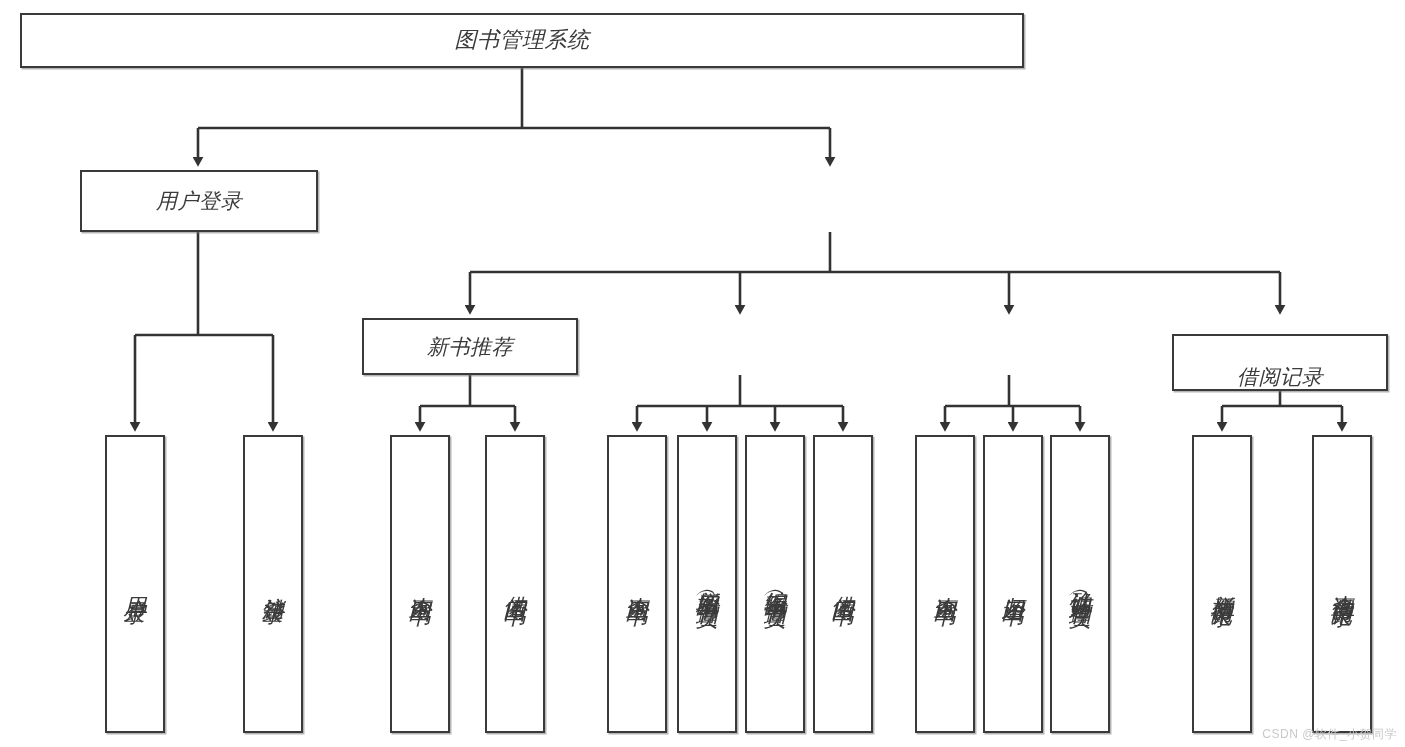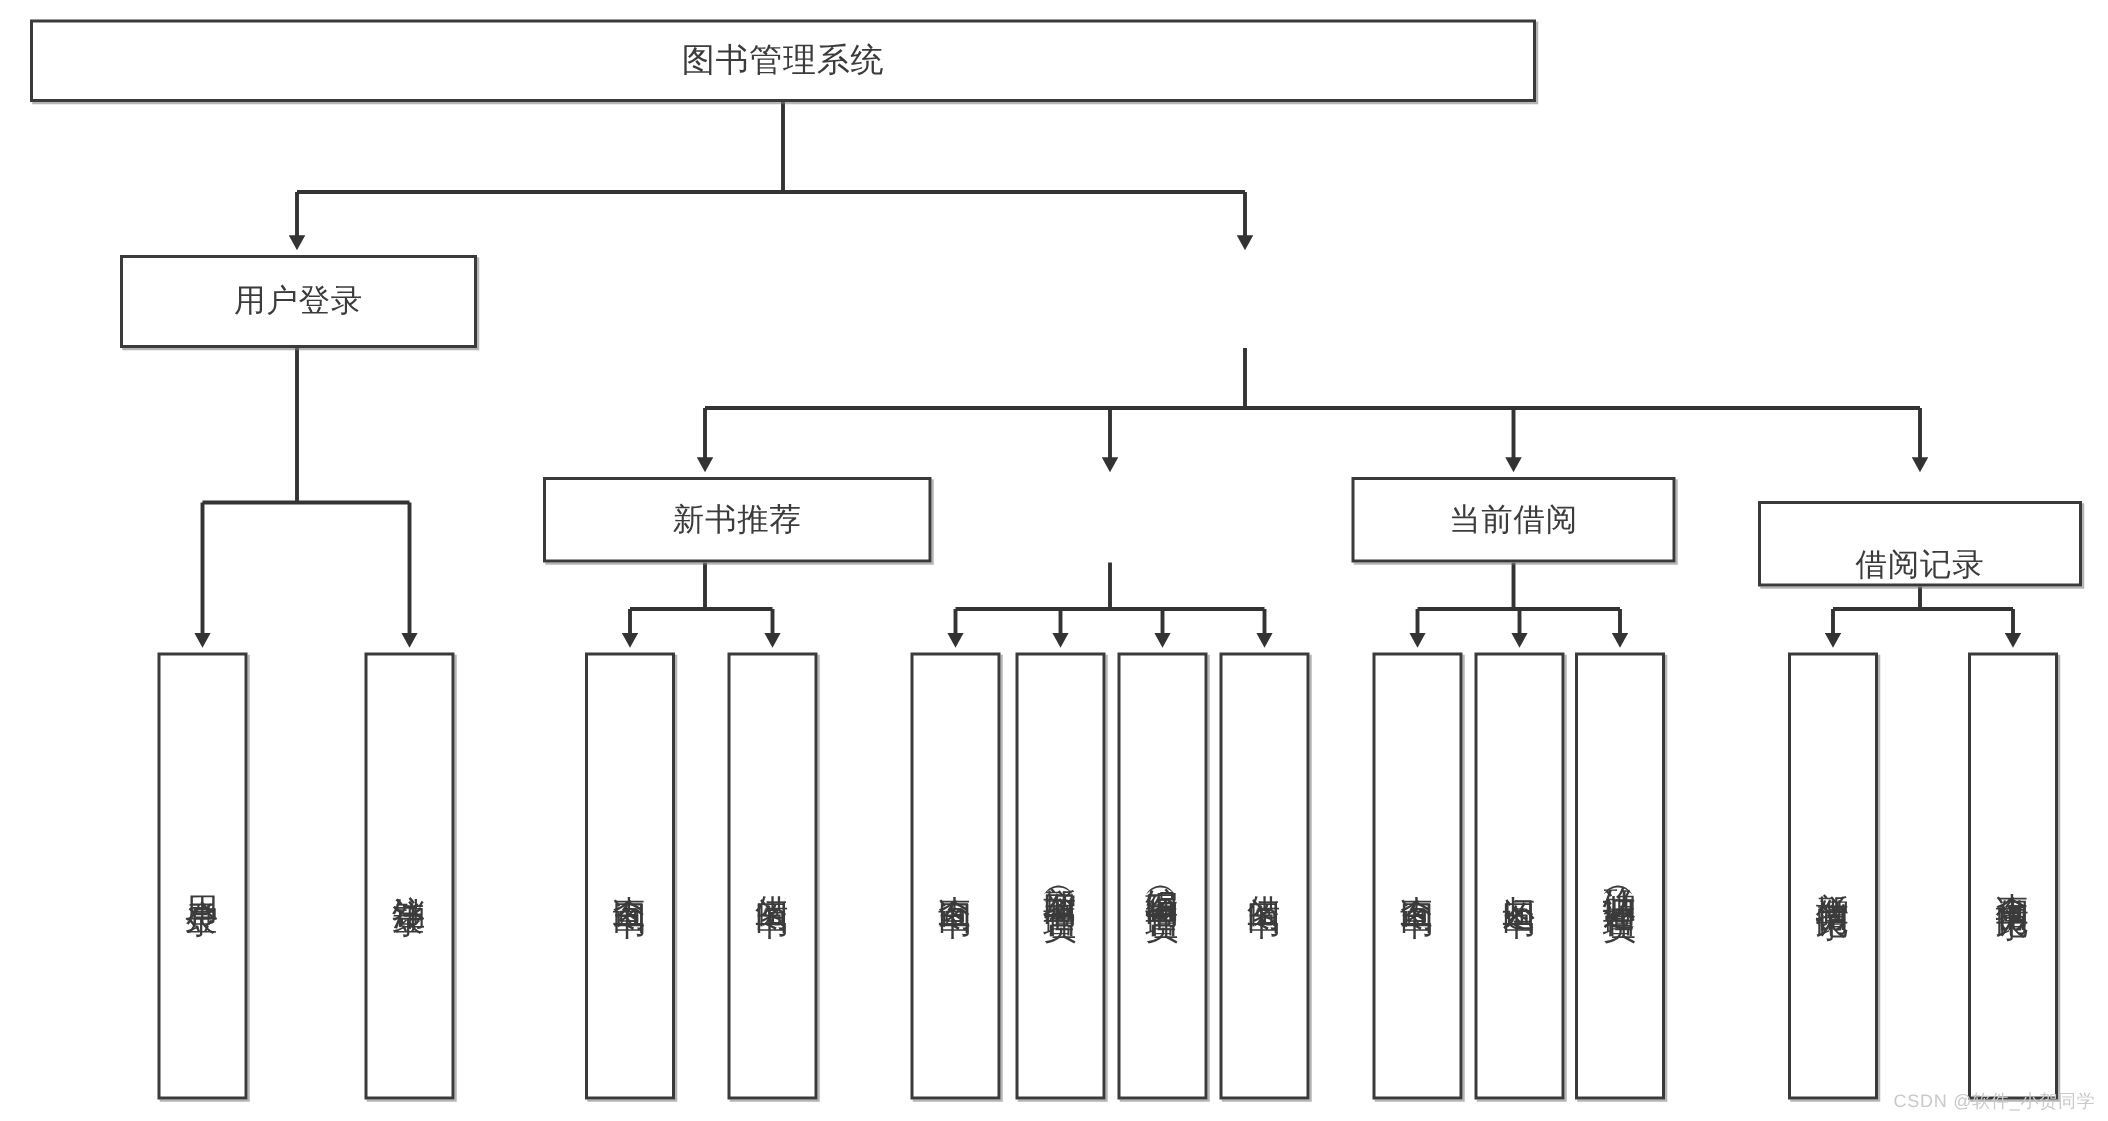--- a/index.html
+++ b/index.html
@@ -13,20 +13,21 @@
 
   .node{
     position:absolute;
     background:#ffffff;
     border:2.5px solid #3a3a3a;
     box-sizing:border-box;
     display:flex;
     align-items:center;
     justify-content:center;
     box-shadow:1.5px 1.5px 0 0 rgba(120,120,120,.55);
+    font-style:italic;
   }
   .node .lbl{
     font-size:21px;
     line-height:1.12;
     letter-spacing:.5px;
     color:#3b3b3b;
     text-align:center;
     white-space:nowrap;
   }
   .node.vertical .lbl{
@@ -105,25 +106,22 @@
   </svg>
 
   <div class="node root" style="left:20px;top:13px;width:1004px;height:55px;">
     <span class="lbl">图书管理系统</span>
   </div>
 
   <div class="node" style="left:80px;top:170px;width:238px;height:62px;">
     <span class="lbl">用户登录</span>
   </div>
 
-  <div class="node" style="left:362px;top:318px;width:259px;height:57px;align-items:center;">
+  <div class="node" style="left:362px;top:318px;width:216px;height:57px;align-items:center;">
     <span class="lbl">新书推荐</span>
-  </div>
-  <div class="node" style="left:901px;top:318px;width:216px;height:57px;">
-    <span class="lbl">当前借阅</span>
   </div>
   <div class="node" style="left:1172px;top:334px;width:216px;height:57px;align-items:flex-end;">
     <span class="lbl">借阅记录</span>
   </div>
 
   <div class="node vertical" style="left:105px;top:435px;width:60px;height:298px;">
     <span class="lbl">用户登录</span>
   </div>
   <div class="node vertical" style="left:243px;top:435px;width:60px;height:298px;">
     <span class="lbl">注销登录</span>

